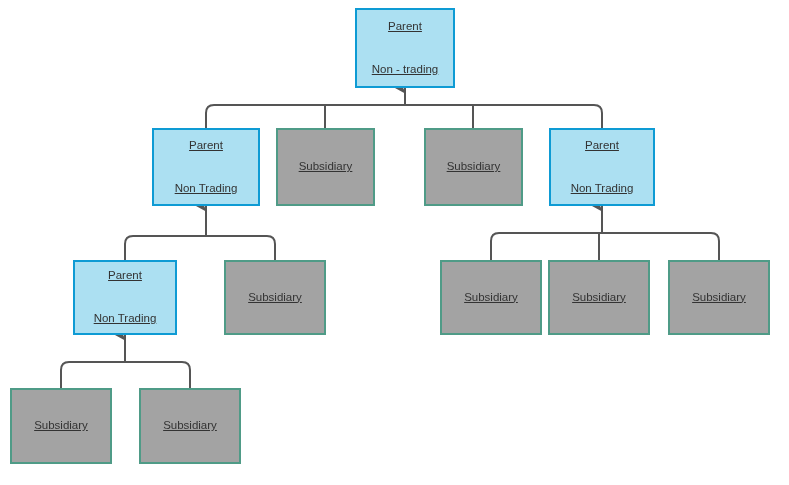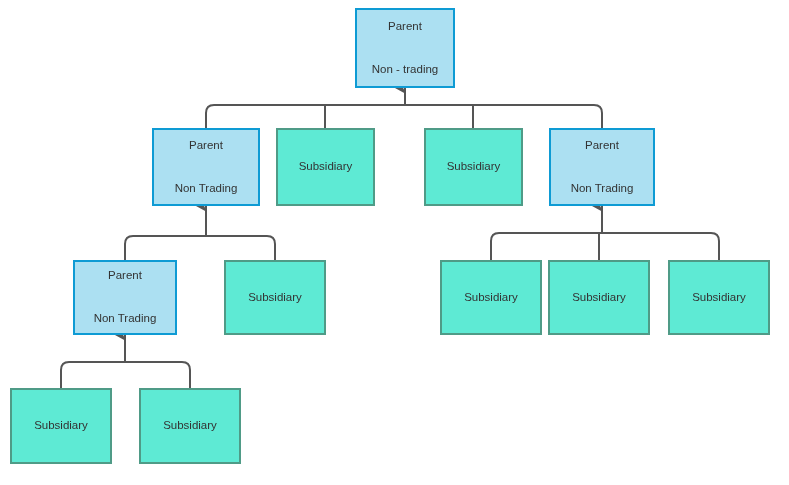--- a/index.html
+++ b/index.html
@@ -32,27 +32,28 @@
     display: flex;
     flex-direction: column;
     align-items: center;
     justify-content: center;
     border-width: 2px;
     border-style: solid;
     color: #333333;
     font-size: 11.5px;
     line-height: 1.2;
     z-index: 2;
+    text-decoration: underline;
   }
   .node.parent {
     background: #ace0f2;
     border-color: #0e9bd4;
   }
   .node.subsidiary {
-    background: #5eead4;
+    background: #a3a3a3;
     border-color: #4f9b87;
   }
   .node-line-1 {
     display: block;
   }
   .node-line-2 {
     display: block;
     margin-top: 29px;
   }
   .node-line-2:empty {

